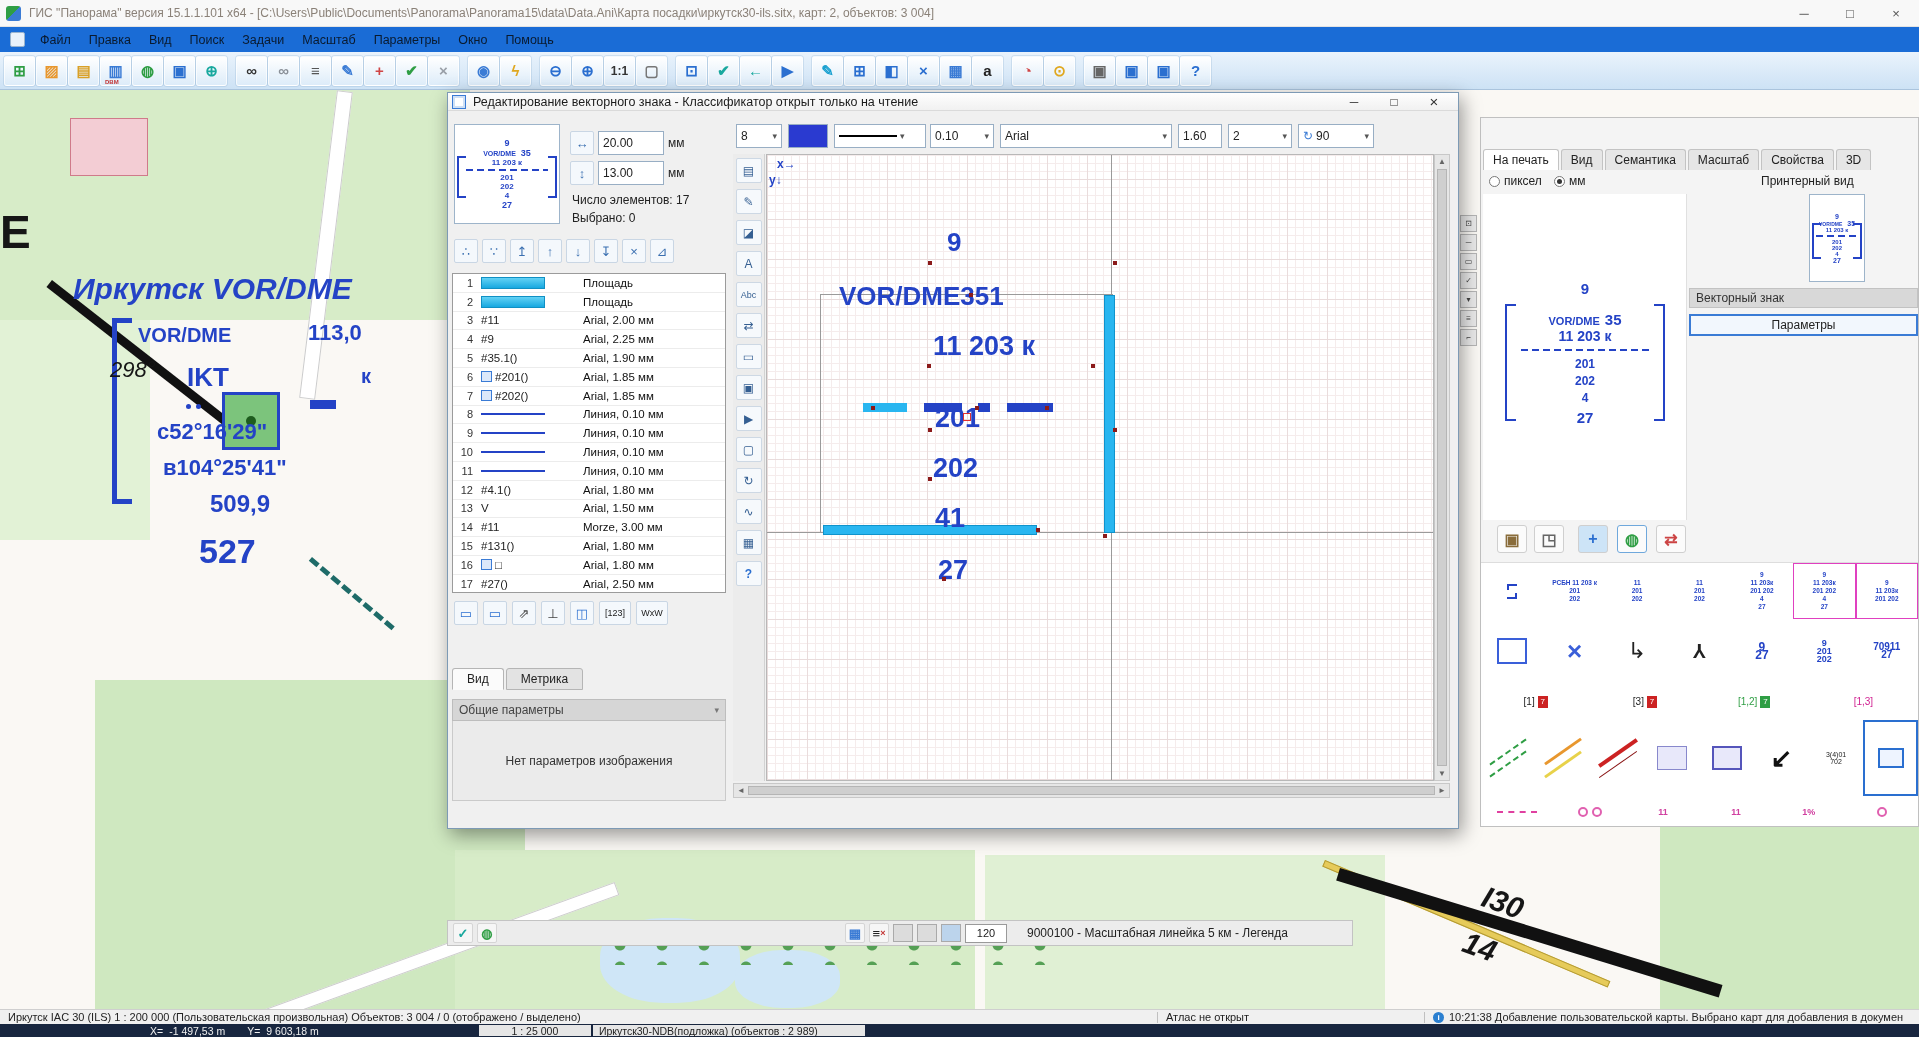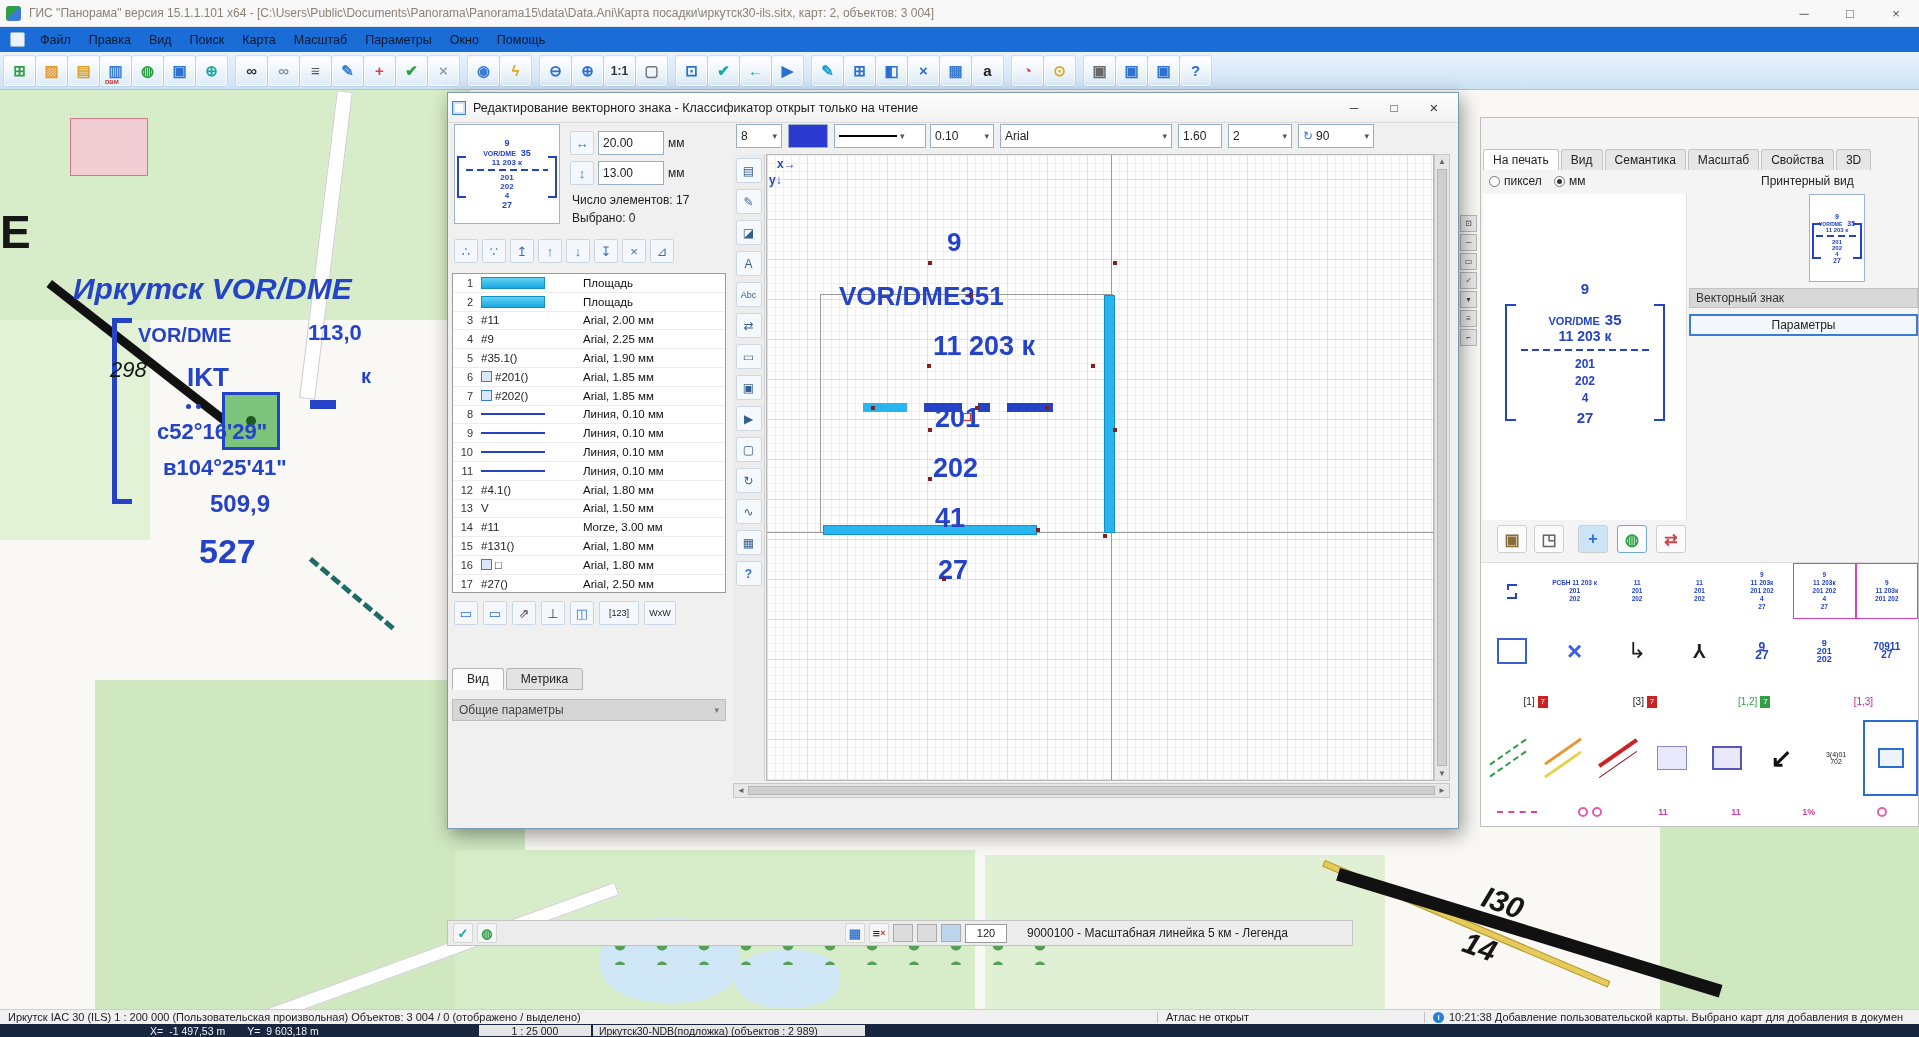--- a/index.html
+++ b/index.html
@@ -30,21 +30,21 @@
   .brk.l { border-right:none; }
   .brk.r { border-left:none; }
   .legendbar { position:absolute; left:447px; top:830px; width:906px; height:26px; background:#ececec; border:1px solid #c3c3c3; display:flex; align-items:center; padding:0 5px; gap:4px; z-index:4; }
   .lic { width:20px; height:20px; display:flex; align-items:center; justify-content:center; font-size:13px; font-weight:bold; border:1px solid #d5d5d5; background:#f6f6f6; border-radius:2px; flex:none; }
   .lbox { width:20px; height:18px; border:1px solid #aaa; background:#dcdcdc; flex:none; }
   .lsunk { width:42px; height:19px; border:1px solid #9a9a9a; background:#fff; display:flex; align-items:center; justify-content:center; font-size:11px; flex:none; }
   .legendbar .txt { font-size:12px; color:#222; margin-left:16px; white-space:nowrap; }
 
   
   .dlg { left:447px; top:92px; width:1012px; height:737px; background:#f0f0f0; border:1px solid #7d9ab5; box-shadow:3px 6px 18px rgba(0,0,0,.4); z-index:6; }
-  .dlg-tb { height:30px; background:linear-gradient(#fefefe,#f1f1f1); border-bottom:1px solid #dadada; display:flex; align-items:center; padding:4px 4px; }
+  .dlg-tb { height:18px; background:linear-gradient(#fefefe,#f1f1f1); border-bottom:1px solid #dadada; display:flex; align-items:center; padding:4px 4px; }
   .dlg-ico { width:14px; height:14px; background:#fff; border:1px solid #3a7bd5; box-shadow:inset 0 0 0 2px #cfe0f5; margin-right:7px; flex:none; }
   .dlg-tb .t { flex:1; font-size:12.5px; color:#1b1b1b; white-space:nowrap; overflow:hidden; }
   .dlg-wb { width:40px; height:23px; display:flex; align-items:center; justify-content:center; font-size:12px; color:#333; flex:none; }
   .sel { background:#fff; border:1px solid #98aec4; height:24px; display:flex; align-items:center; padding:0 4px; font-size:12px; position:absolute; }
   .sel .v { flex:1; overflow:hidden; white-space:nowrap; }
   .sel .caret { font-size:9px; color:#555; margin-left:3px; }
   .inp { background:#fff; border:1px solid #98aec4; height:24px; display:flex; align-items:center; padding:0 4px; font-size:12px; position:absolute; }
   .swatch { position:absolute; height:24px; border:1px solid #98aec4; background:#2a3ad0; }
   .lineprev { width:58px; height:2px; background:#000; }
   .sicon { width:24px; height:24px; display:flex; align-items:center; justify-content:center; font-size:13px; color:#3a6fb0; border:1px solid #c9d6e4; background:#f4f8fc; border-radius:2px; flex:none; }
@@ -140,21 +140,21 @@
       <div class="wbtn">×</div>
     </div>
   </div>
 
   <div class="ab menubar">
     <div class="mico"></div>
     <div class="mi">Файл</div>
     <div class="mi">Правка</div>
     <div class="mi">Вид</div>
     <div class="mi">Поиск</div>
-    <div class="mi">Карта</div>
+    <div class="mi">Задачи</div>
     <div class="mi">Масштаб</div>
     <div class="mi">Параметры</div>
     <div class="mi">Окно</div>
     <div class="mi">Помощь</div>
   </div>
 
   <div class="ab toolbar">
     <div class="ticon" style="color:#2f9e44">⊞</div>
     <div class="ticon" style="color:#e8972e">▨</div>
     <div class="ticon" style="color:#d9a027">▤</div>
@@ -670,31 +670,34 @@
           <span class="tdesc">Arial, 2.50 мм</span>
         </div>
     </div>
 
     <div class="ab" style="left:6px;top:508px;display:flex;gap:5px">
       <span class="sicon" style="color:#2b6fd0">▭</span>
       <span class="sicon" style="color:#2b6fd0">▭</span>
       <span class="sicon" style="color:#444">⇗</span>
       <span class="sicon" style="color:#444">⊥</span>
       <span class="sicon" style="color:#2b6fd0">◫</span>
-      <span class="sicon" style="width:40px;font-size:9px;color:#222">[123]</span>
+      <span class="sicon" style="width:32px;font-size:9px;color:#222">[123]</span>
       <span class="sicon" style="width:32px;font-size:9px;color:#222">WxW</span>
     </div>
 
     <div class="dtabs">
       <span class="dtab active">Вид</span>
       <span class="dtab">Метрика</span>
     </div>
     <div class="phead">
         <span>Общие параметры</span>
         <span style="margin-left:auto;font-size:9px;color:#777">▾</span>
+      </div>
+    <div class="pbody">
+        <span>Нет параметров изображения</span>
       </div>
 
     <div class="strip">
       <span class="vico">▤</span>
       <span class="vico">✎</span>
       <span class="vico">◪</span>
       <span class="vico">A</span>
       <span class="vico" style="font-size:9px">Abc</span>
       <span class="vico">⇄</span>
       <span class="vico">▭</span>

